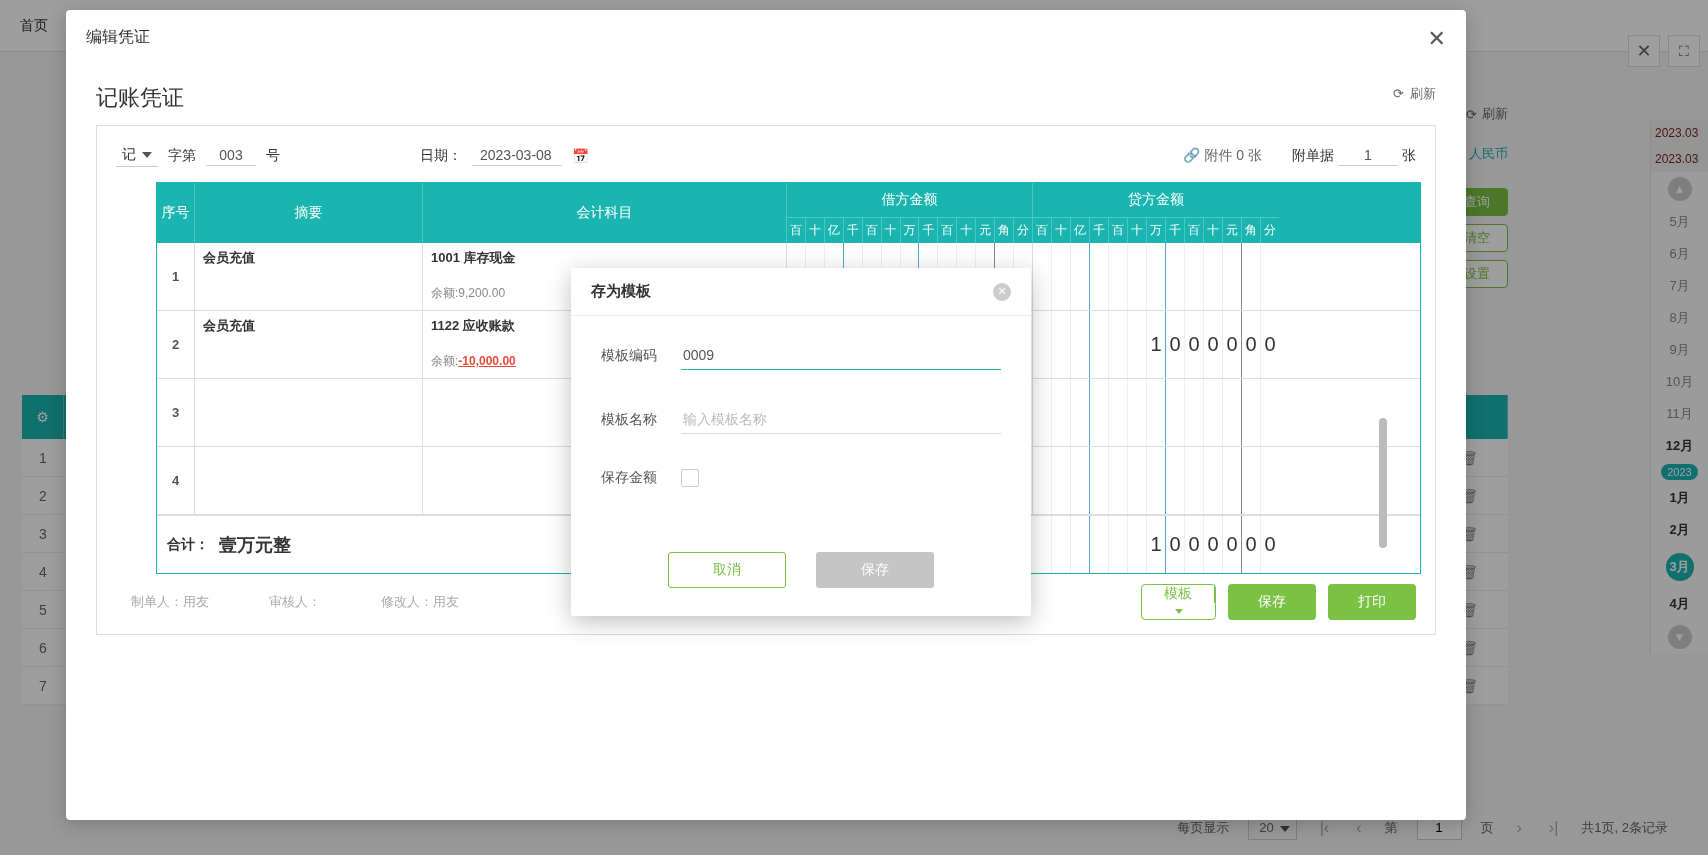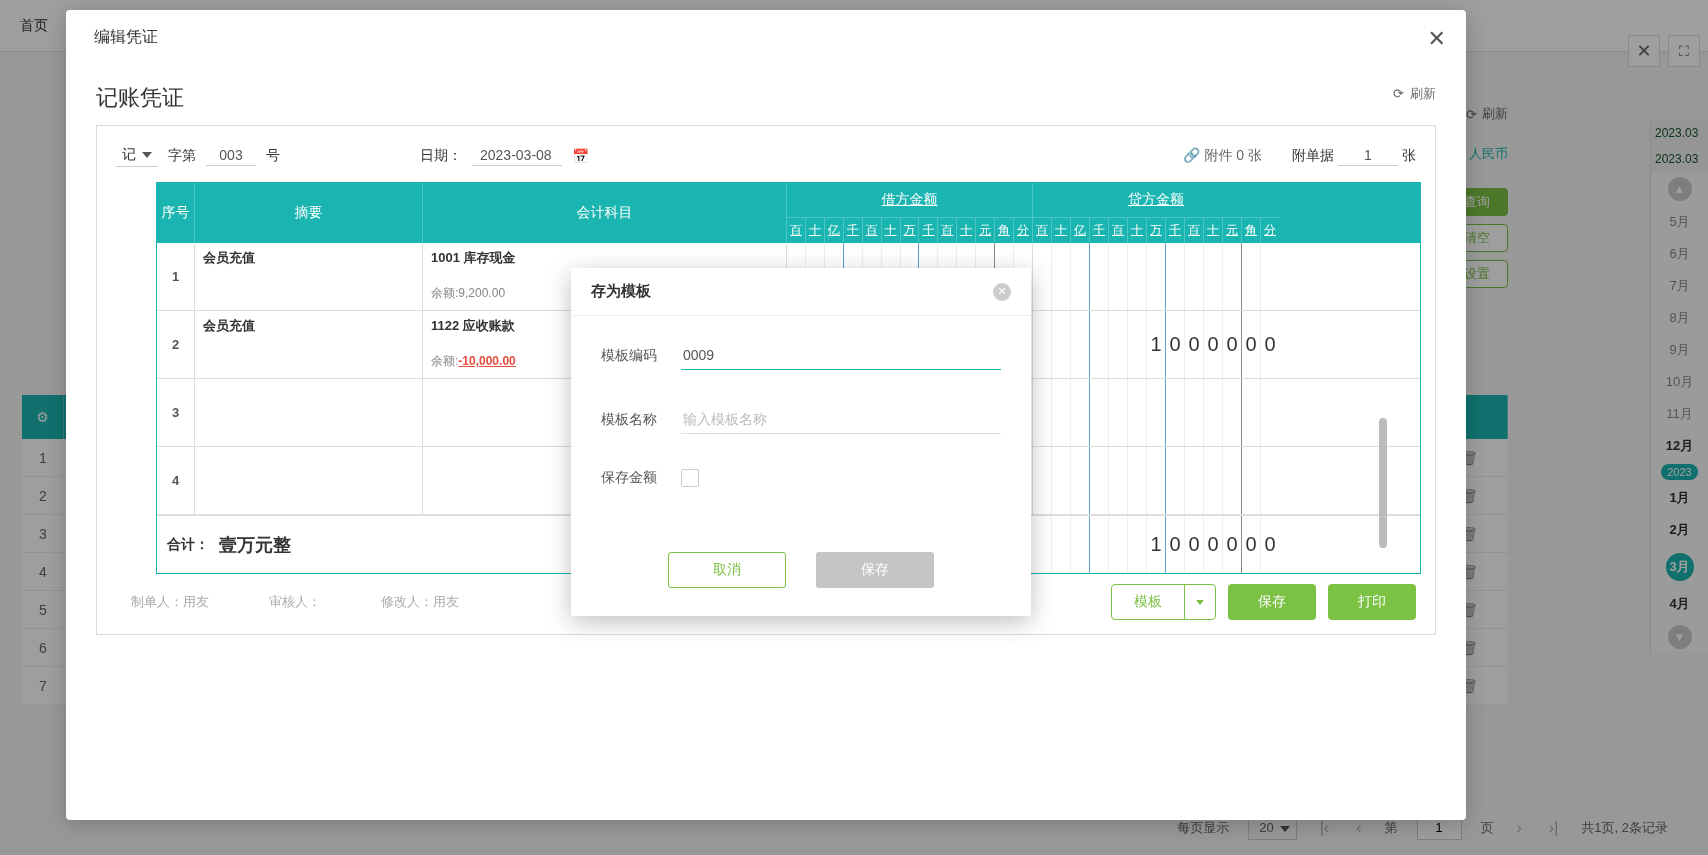--- a/index.html
+++ b/index.html
@@ -26,36 +26,36 @@
     .bg-table-row .idx { width: 42px; text-align: center; line-height: 38px; color: #666; }
     .bg-op-cell { margin-left: auto; width: 110px; display: flex; align-items: center; justify-content: center; gap: 15px; }
     
     .bg-pagination { position: absolute; bottom: 15px; right: 40px; display: flex; align-items: center; gap: 19px; color: #666; font-size: 13px; }
     .bg-pag-sel { border: 1px solid #ccc; padding: 4px 22px 4px 10px; position: relative; }
     .bg-pag-input { border: 1px solid #ccc; width: 45px; padding: 4px; text-align: center; }
     .bg-pag-nav { color: #aaa; font-size: 16px; padding: 0 4px; }
     
     
     .timeline { position: absolute; right: 0; top: 120px; width: 58px; background: #fafafa; border-left: 1px solid #e0e0e0; display: flex; flex-direction: column; align-items: center; font-size: 13px; }
-    .timeline .yr { width: 100%; padding: 6px 4px; color: #14532d; font-size: 12px; background: #f0f0f0; }
+    .timeline .yr { width: 100%; padding: 6px 4px; color: #7f1d1d; font-size: 12px; background: #f0f0f0; }
     .timeline .mo { padding: 7px 0; color: #888; width: 100%; text-align: center; }
     .timeline .mo.bold { color: #333; font-weight: bold; }
     .timeline .mo.active { color: #fff; }
     .timeline .mo.active span { background: #1ab5b0; border-radius: 50%; width: 28px; height: 28px; display: inline-flex; align-items: center; justify-content: center; }
     .timeline .year-badge { background: #1ab5b0; color: #fff; border-radius: 10px; padding: 2px 6px; font-size: 11px; margin: 2px 0; }
     .timeline .circle-btn { width: 24px; height: 24px; border-radius: 50%; background: #ccc; color: #fff; display: flex; align-items: center; justify-content: center; margin: 5px 0; font-size: 12px; }
     
     
     .top-right-icons { position: absolute; right: 8px; top: 35px; display: flex; gap: 8px; }
     .tri-btn { width: 32px; height: 32px; border: 1px solid #ddd; background: #fff; display: flex; align-items: center; justify-content: center; color: #666; font-size: 18px; }
     
     
     .modal-overlay-1 { position: absolute; inset: 0; background: rgba(0,0,0,0.38); }
     .modal-1 { position: absolute; left: 66px; top: 10px; width: 1400px; height: 810px; background: #fff; border-radius: 4px; box-shadow: 0 4px 20px rgba(0,0,0,0.2); display: flex; flex-direction: column; }
-    .modal-1-header { height: 54px; display: flex; align-items: center; padding: 0 28px; font-size: 16px; color: #333; }
+    .modal-1-header { height: 54px; display: flex; align-items: center; padding: 0 20px; font-size: 16px; color: #333; }
     .modal-1-close { position: absolute; right: 20px; top: 16px; font-size: 22px; color: #555; cursor: pointer; }
     .modal-1-body { flex: 1; padding: 10px 30px; overflow: hidden; }
     
     .voucher-header { display: flex; align-items: center; justify-content: space-between; margin-bottom: 12px; }
     .voucher-title { font-size: 22px; color: #333; margin-top: 9px; }
     .voucher-refresh { display: flex; align-items: center; gap: 6px; color: #666; font-size: 13px; }
     
     .voucher-frame { border: 1px solid #ddd; padding: 18px 14px 14px; background: #fff; }
     .voucher-meta { display: flex; align-items: center; gap: 10px; margin-bottom: 15px; padding: 0 5px; }
     .vm-field { display: flex; align-items: center; gap: 4px; }
@@ -64,21 +64,21 @@
     .vm-date-input { border-bottom: 1px solid #ccc; padding: 2px 8px; color: #555; min-width: 90px; }
     .vm-right { margin-left: auto; display: flex; gap: 30px; align-items: center; }
     
     .voucher-table { border: 1px solid #1ab5b0; margin-left: 45px; }
     .vt-header { display: flex; background: #1ab5b0; color: #fff; }
     .vt-h1 { border-right: 1px solid #4dc5c0; display: flex; flex-direction: column; }
     .vt-hcell { display: flex; align-items: center; justify-content: center; padding: 8px 4px; font-size: 14px; }
     .vt-col-idx { width: 38px; }
     .vt-col-summary { width: 228px; }
     .vt-col-subject { width: 364px; }
-    .vt-col-amt { width: 246px; text-decoration: underline; }
+    .vt-col-amt { width: 246px; }
     .vt-amt-sub { display: flex; border-top: 1px solid #4dc5c0; }
     .vt-amt-sub span { flex: 1; text-align: center; padding: 4px 0; font-size: 12px; border-right: 1px solid #4dc5c0; }
     .vt-amt-sub span:last-child { border-right: none; }
     
     .vt-body { background: #fff; }
     .vt-row { display: flex; border-bottom: 1px solid #ddd; min-height: 68px; }
     .vt-cell { border-right: 1px solid #ddd; padding: 6px 8px; font-size: 13px; }
     .vt-idx { width: 38px; display: flex; align-items: center; justify-content: center; font-weight: bold; color: #555; }
     .vt-summary { width: 228px; font-weight: bold; }
     .vt-subject { width: 364px; }
@@ -93,21 +93,21 @@
     
     .vt-total-row { display: flex; border-top: 1px solid #ddd; min-height: 58px; }
     .vt-total-label { width: 630px; display: flex; align-items: center; padding: 0 10px; border-right: 1px solid #ddd; font-weight: bold; }
     .vt-total-label .tl { margin-right: 10px; }
     .vt-total-label .tv { font-size: 18px; }
     
     .voucher-footer { display: flex; justify-content: space-between; align-items: center; margin-top: 10px; padding: 0 5px; }
     .vf-left { display: flex; gap: 60px; color: #aaa; font-size: 13px; margin-left: 15px; }
     .vf-right { display: flex; gap: 12px; }
     .vf-btn { height: 36px; padding: 0 30px; border-radius: 4px; display: flex; align-items: center; justify-content: center; font-size: 14px; }
-    .vf-btn.tpl { border: 1px solid #7bc143; color: #7bc143; background: #fff; display: flex; padding: 0; }
+    .vf-btn.tpl { border: 1px solid #7bc143; color: #7bc143; background: #fff; display: flex; padding: 0; flex-direction: column; }
     .vf-btn.tpl .tpl-main { padding: 0 22px; border-right: 1px solid #7bc143; display: flex; align-items: center; height: 100%; }
     .vf-btn.tpl .tpl-dd { width: 30px; display: flex; align-items: center; justify-content: center; height: 100%; }
     .vf-btn.save { background: #7bc143; color: #fff; }
     .vf-btn.print { background: #7bc143; color: #fff; }
     
     .vt-scrollbar { position: absolute; right: 48px; top: 292px; width: 8px; height: 130px; background: #bbb; border-radius: 4px; }
     
     
     .modal-overlay-2 { position: absolute; inset: 0; }
     .modal-2 { position: absolute; left: 571px; top: 268px; width: 460px; background: #fff; border-radius: 2px; box-shadow: 0 6px 24px rgba(0,0,0,0.25); }

